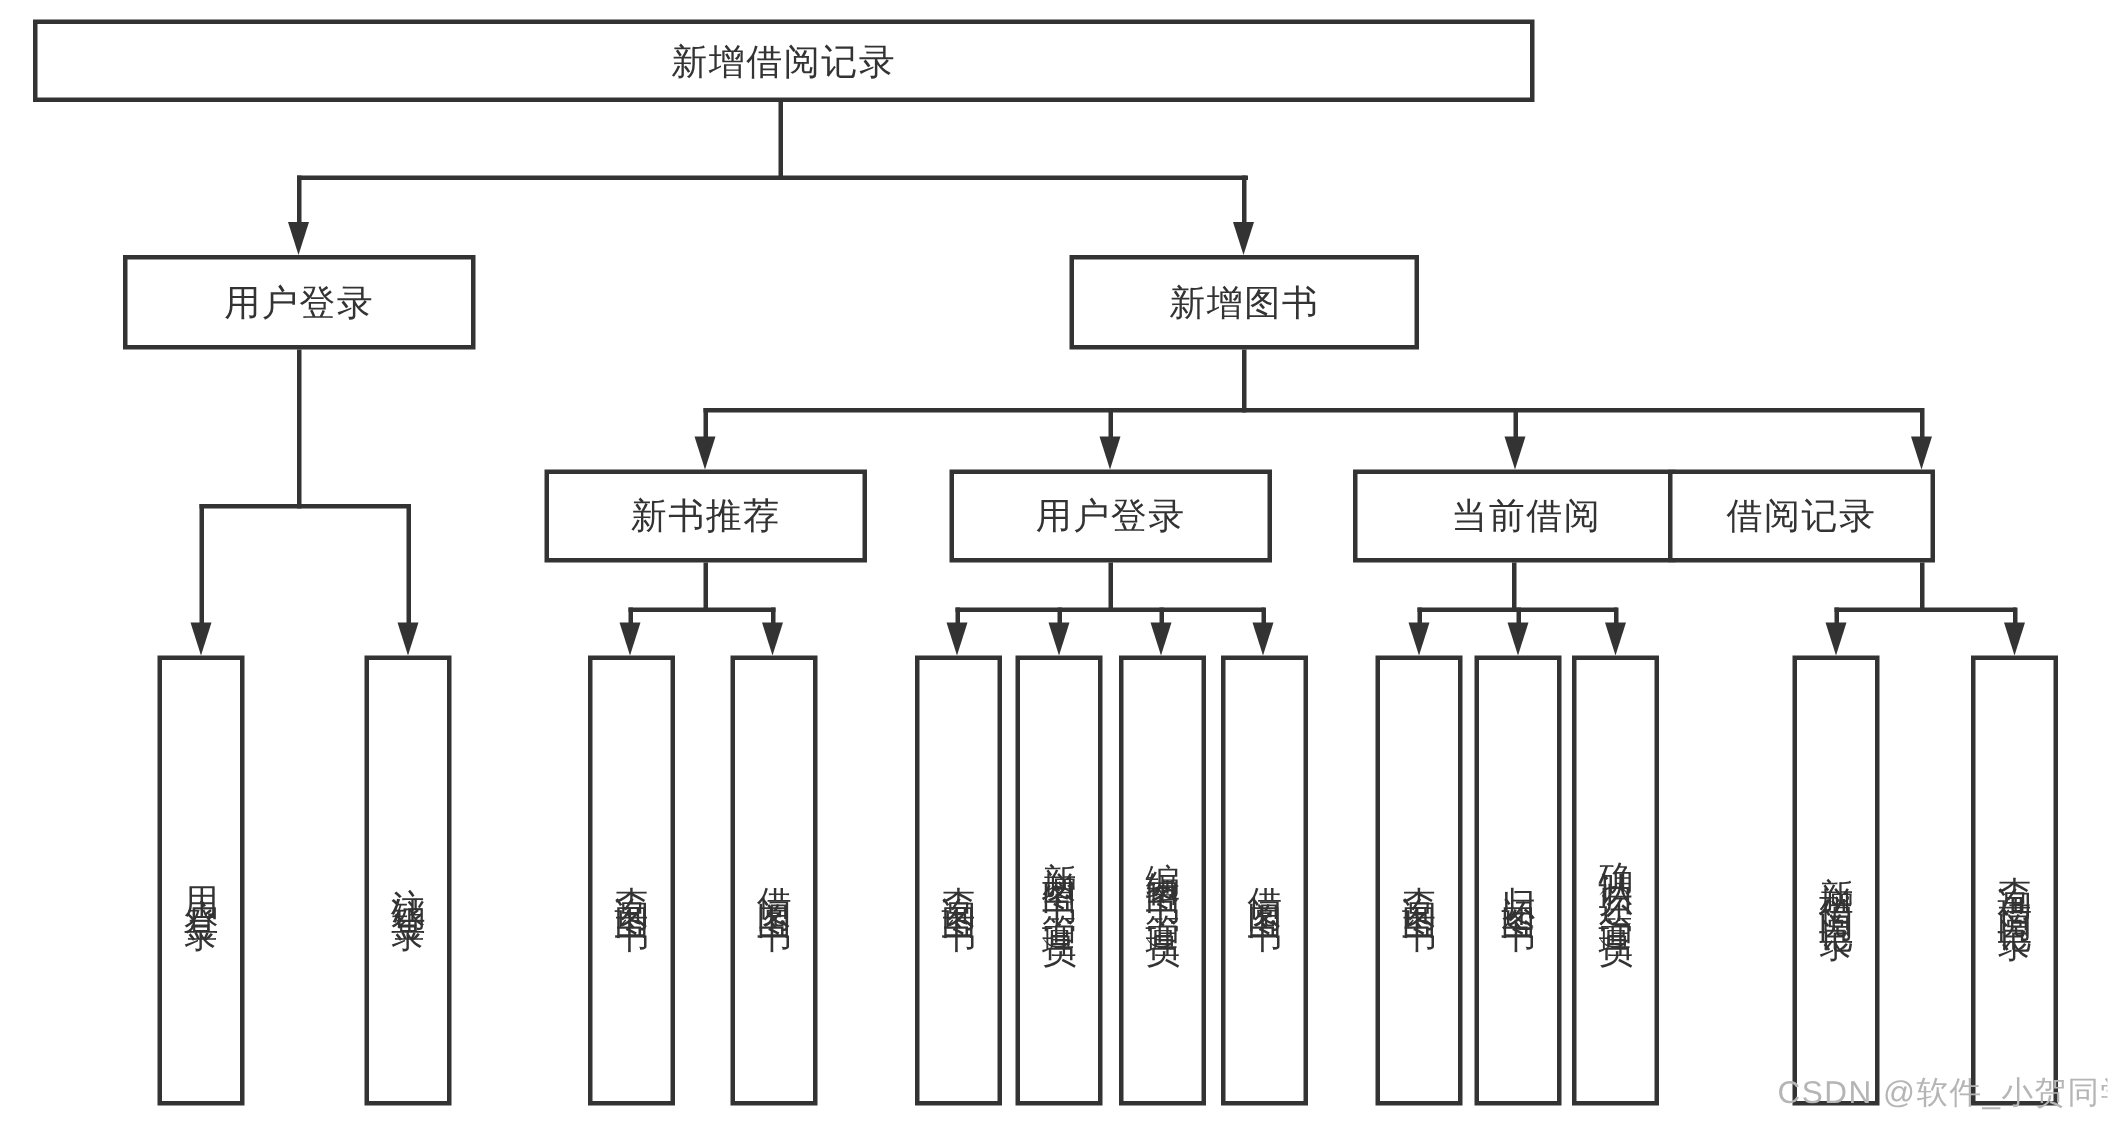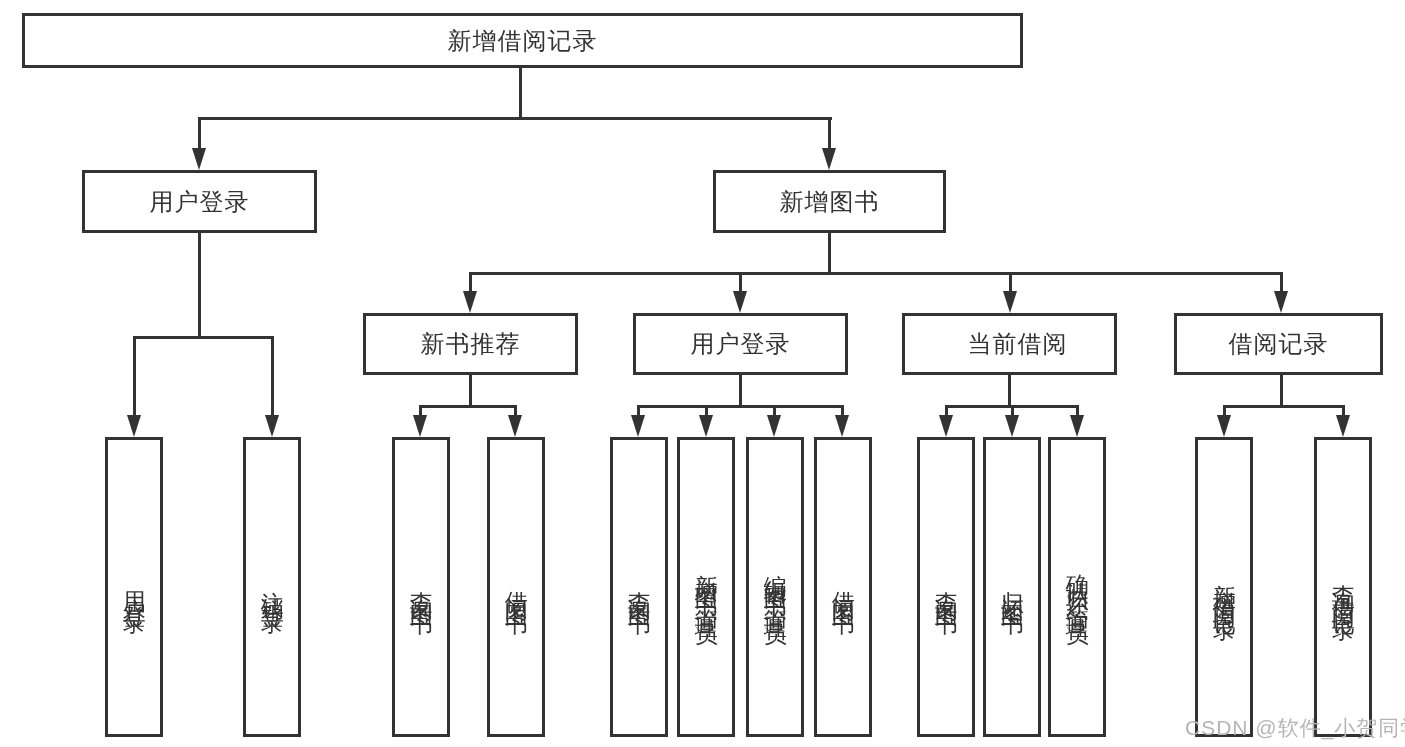--- a/index.html
+++ b/index.html
@@ -107,21 +107,21 @@
 
   <div class="box" style="left:363px; top:313px; width:215px; height:62px;font-family:Liberation Serif, serif;">
     <span>新书推荐</span>
   </div>
   <div class="box" style="left:633px; top:313px; width:215px; height:62px;">
     <span>用户登录</span>
   </div>
   <div class="box" style="left:902px; top:313px; width:215px; height:62px;padding-left:16px;">
     <span>当前借阅</span>
   </div>
-  <div class="box" style="left:1174px; top:313px; width:209px; height:62px;font-family:Liberation Mono, monospace;">
+  <div class="box" style="left:1112px; top:313px; width:178px; height:62px;font-family:Liberation Mono, monospace;">
     <span>借阅记录</span>
   </div>
 
   <div class="vline" style="left:469px; top:375px; height:33px;"></div>
   <div class="hline" style="left:419px; top:405px; width:98px;"></div>
   <div class="vline" style="left:419px; top:405px; height:12px;"></div>
   <div class="arrow-down" style="left:413px; top:415px;"></div>
   <div class="vline" style="left:514px; top:405px; height:12px;"></div>
   <div class="arrow-down" style="left:508px; top:415px;"></div>
 

